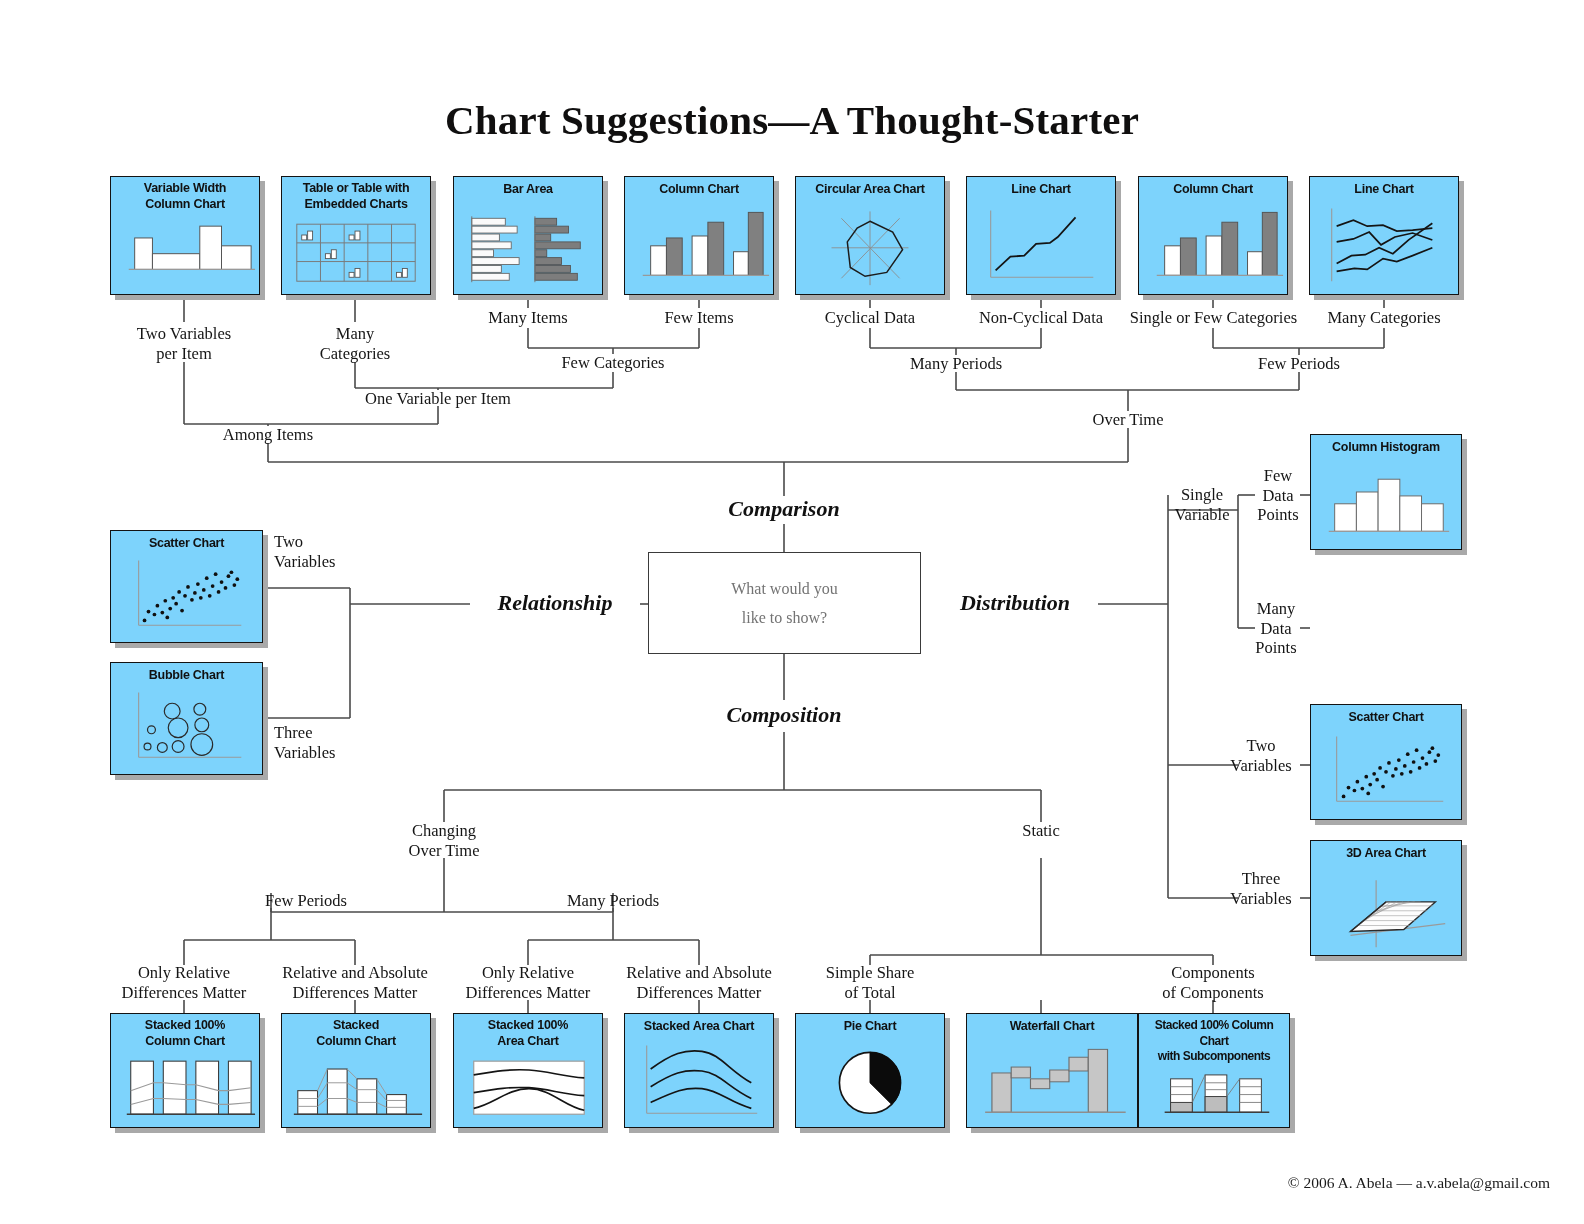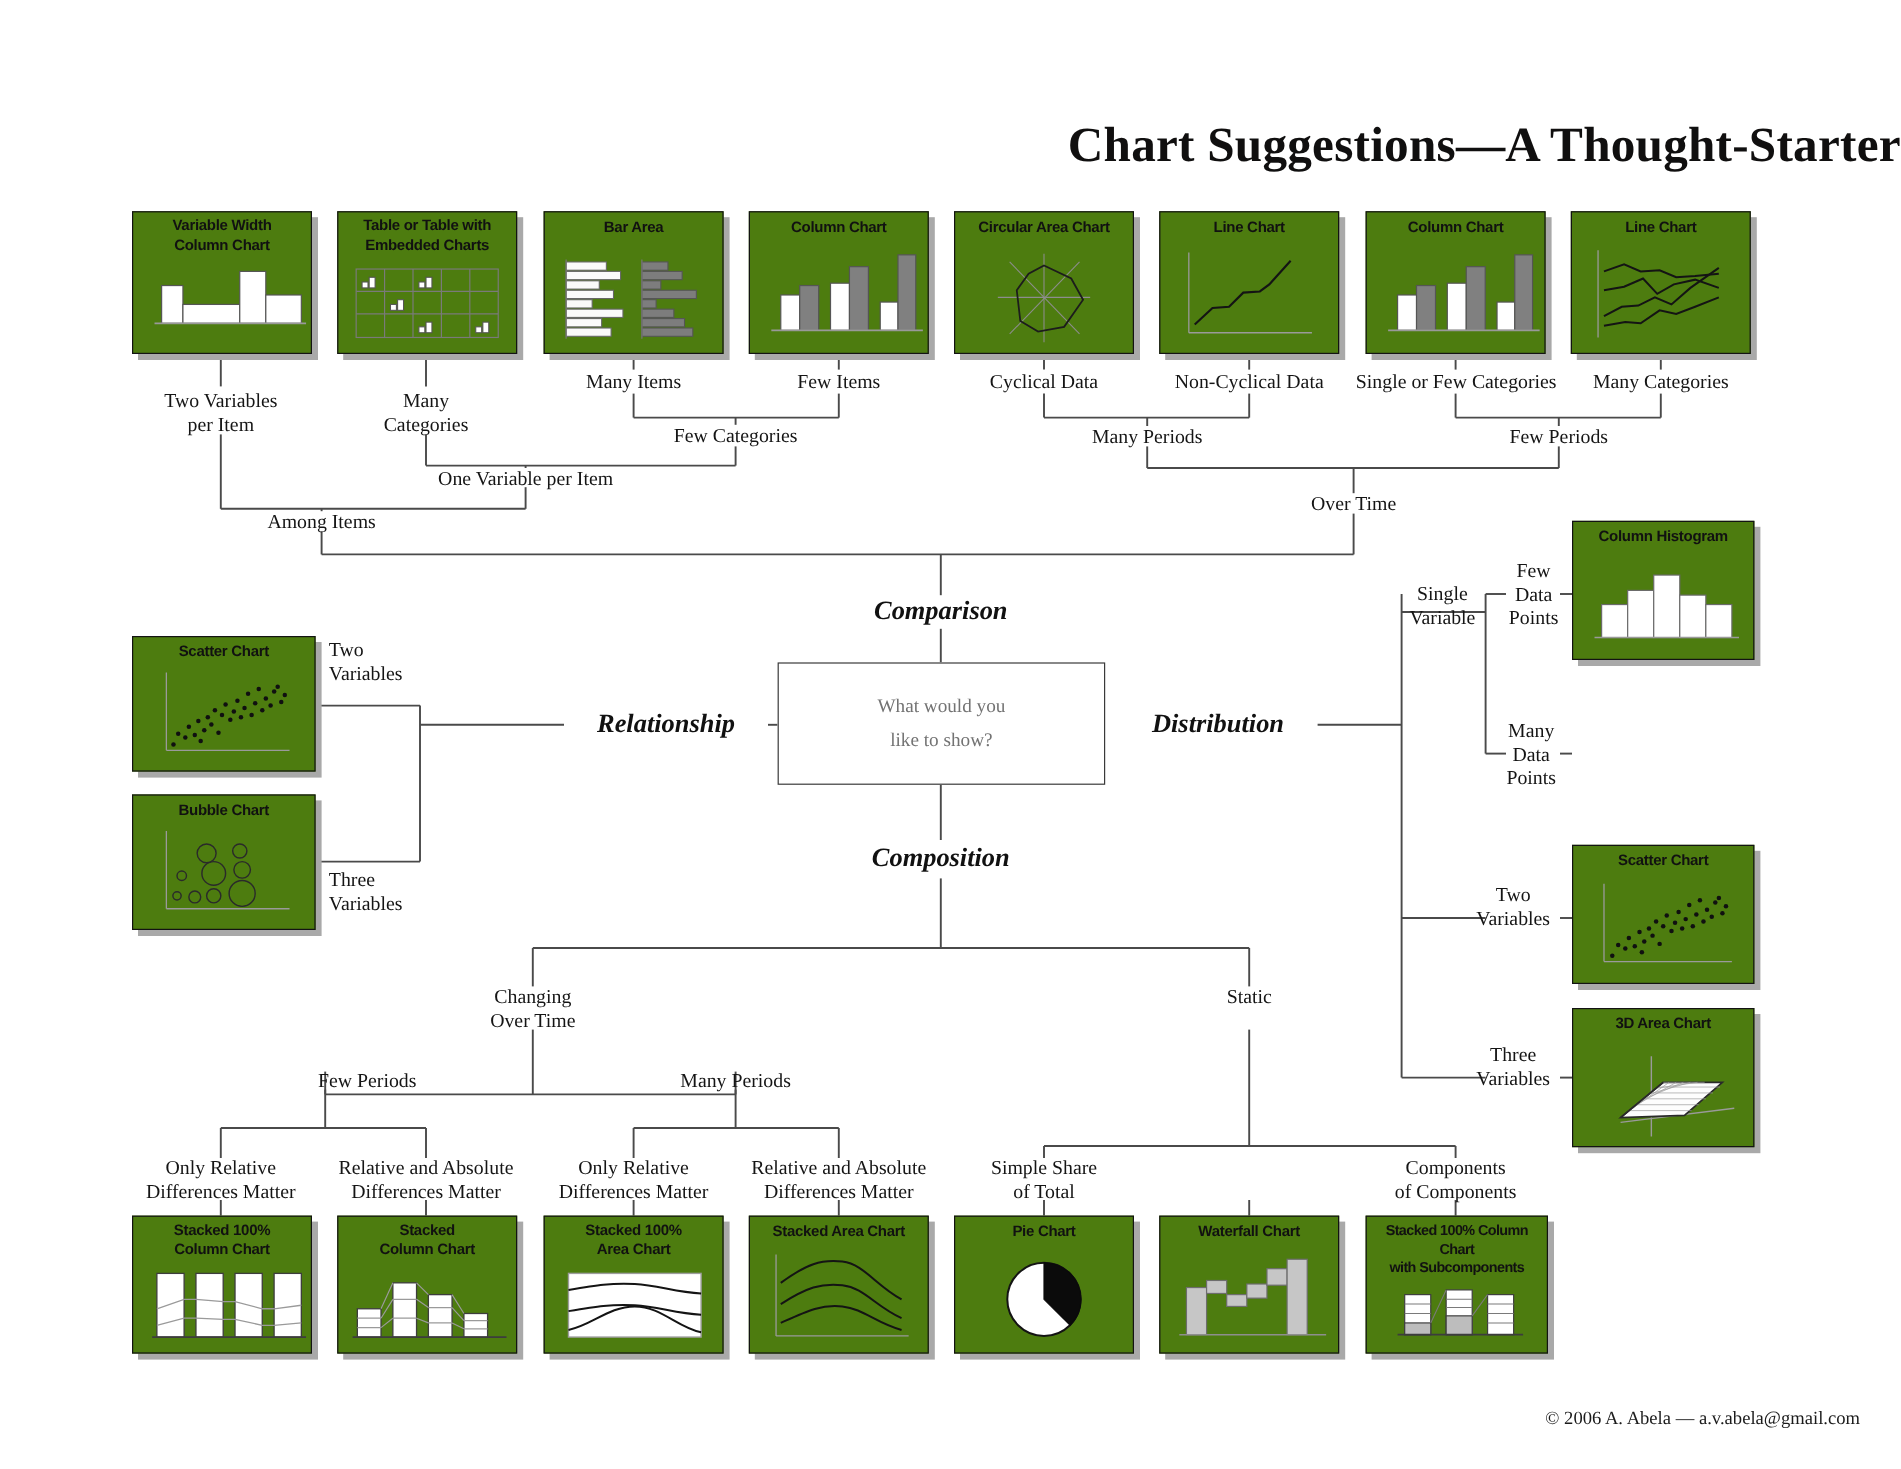--- a/index.html
+++ b/index.html
@@ -2,26 +2,26 @@
 <html><head>
 <meta charset="utf-8">
 <style>
   html,body{margin:0;padding:0;background:#fff;}
   body{width:1584px;height:1224px;position:relative;overflow:hidden;
        font-family:"Liberation Serif","DejaVu Serif",serif;color:#1a1a1a;}
 
   #canvas{position:absolute;left:0;top:0;width:1584px;height:1224px;}
 
   
-  .title{position:absolute;left:0;top:96px;width:1584px;text-align:right;
+  .title{position:absolute;left:0;top:96px;width:1584px;text-align:center;
          font-family:"Liberation Serif","DejaVu Serif",serif;
          font-weight:bold;font-size:41px;letter-spacing:.2px;color:#100f0f;}
 
   
-  .box{position:absolute;background:#4d7c0f;border:1.6px solid #131313;
+  .box{position:absolute;background:#7dd3fc;border:1.6px solid #131313;
        box-shadow:5px 5px 0 0 #a9a9a9;box-sizing:border-box;}
   .box .cap{position:absolute;left:0;right:0;top:5px;text-align:center;
             font-family:"Liberation Sans","DejaVu Sans",sans-serif;
             font-weight:bold;font-size:12.5px;line-height:15.5px;
             letter-spacing:-.25px;color:#111;}
   .box .cap.two{top:4px;}
   .box .thumb{position:absolute;left:0;right:0;bottom:0;top:0;}
   .box svg{display:block;width:100%;height:100%;}
 
   
@@ -565,21 +565,21 @@
   <div class="box" style="left:795px;top:1013px;width:150px;height:115px;">
     <div class="cap">Pie Chart</div>
     <div class="thumb">
       <svg viewBox="0 0 150 115" preserveAspectRatio="none">
         <circle cx="75" cy="70" r="31" fill="#fff" stroke="#141414" stroke-width="1.7"></circle>
         <path d="M75,70 L75,39 A31,31 0 0,1 97,92 Z" fill="#0b0b0b" stroke="#0b0b0b" stroke-width="1"></path>
       </svg>
     </div>
   </div>
 
-  <div class="box" style="left:966px;top:1013px;width:150px;height:115px;">
+  <div class="box" style="left:966px;top:1013px;width:172px;height:115px;">
     <div class="cap">Waterfall Chart</div>
     <div class="thumb">
       <svg viewBox="0 0 150 115" preserveAspectRatio="none">
         <g fill="#c6c6c6" stroke="#6d6d6d" stroke-width="1">
           <rect x="22" y="60" width="17" height="40"></rect>
           <rect x="39" y="54" width="17" height="11"></rect>
           <rect x="56" y="66" width="17" height="10"></rect>
           <rect x="73" y="57" width="17" height="12"></rect>
           <rect x="90" y="44" width="17" height="14"></rect>
           <rect x="107" y="36" width="17" height="64"></rect>

